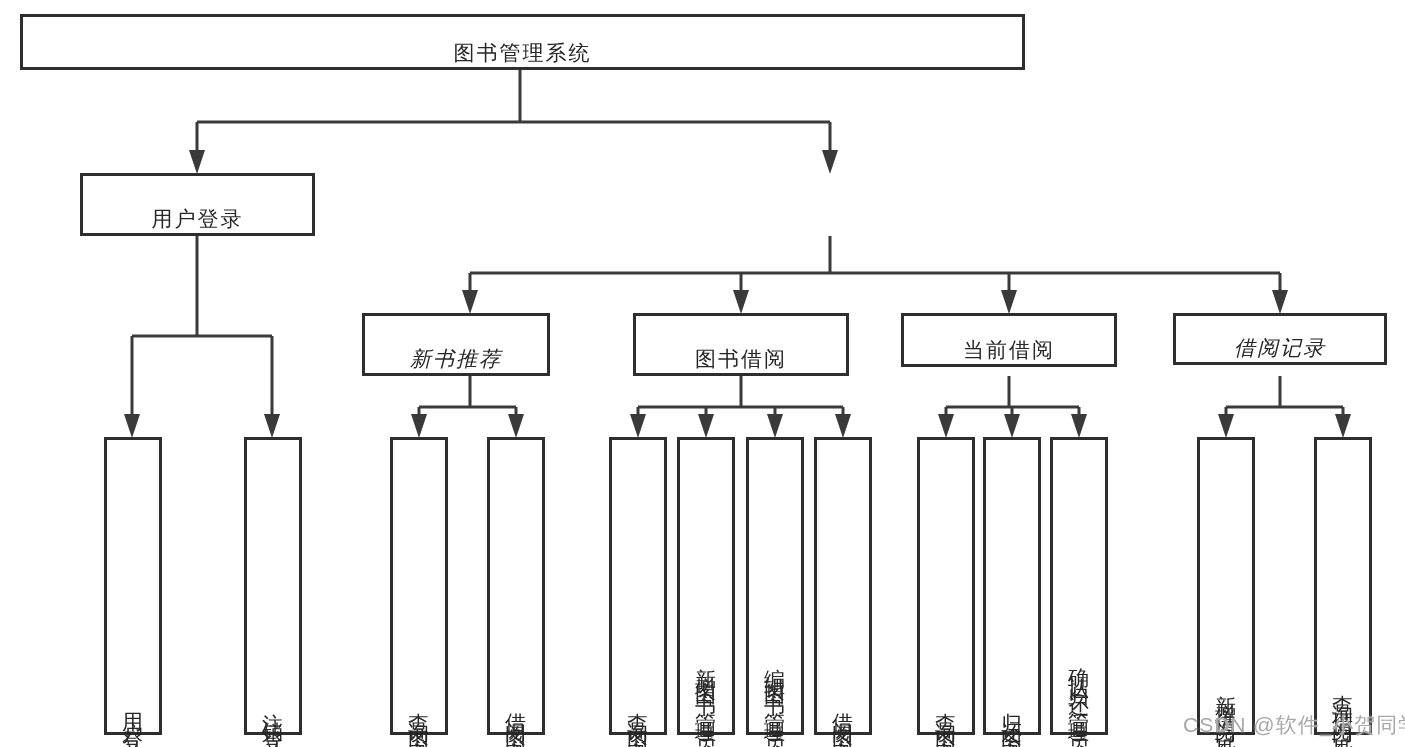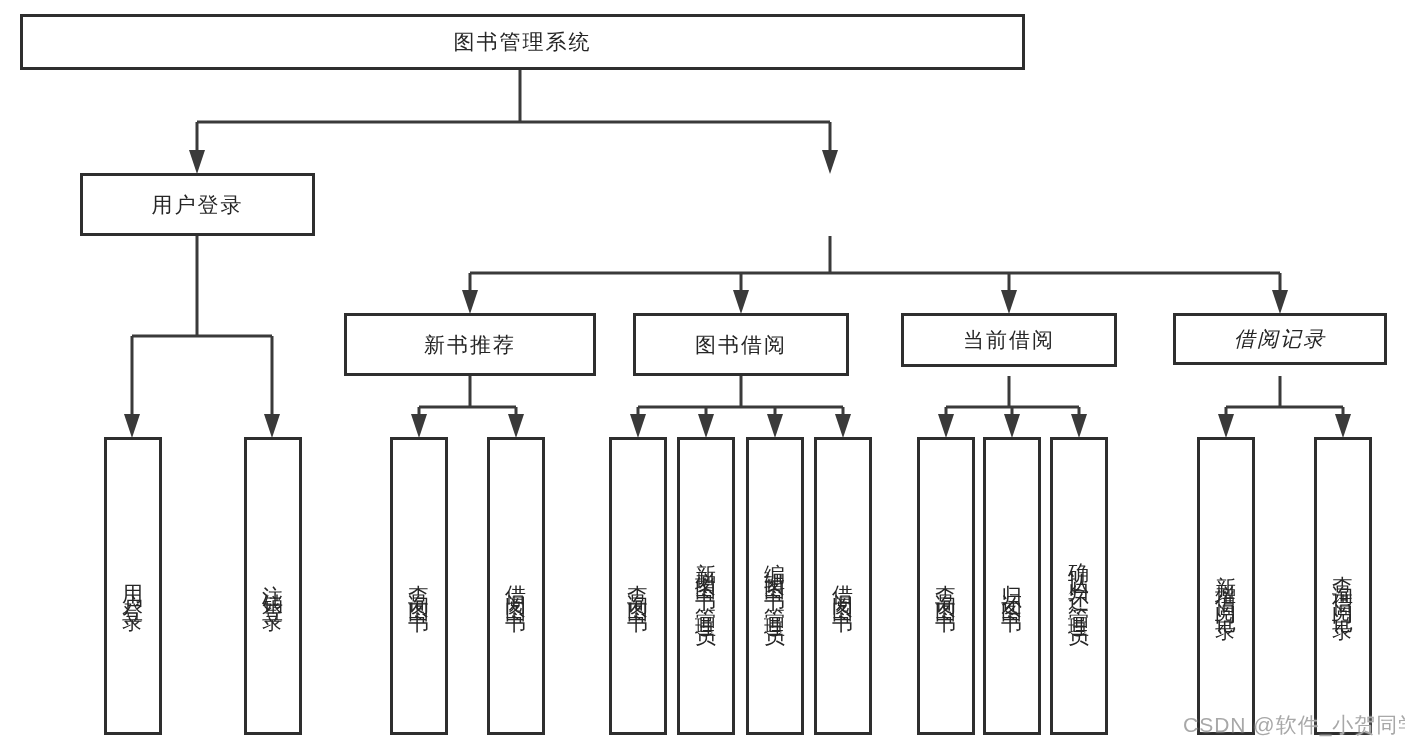--- a/index.html
+++ b/index.html
@@ -21,21 +21,21 @@
     width: 1405px;
     height: 747px;
     pointer-events: none;
   }
   .node {
     position: absolute;
     box-sizing: border-box;
     background: #ffffff;
     border: 3px solid #2e2e2e;
     display: flex;
-    align-items: center;
+    align-items: flex-end;
     justify-content: center;
     color: #262626;
     z-index: 2;
   }
   .node.h span {
     font-size: 21px;
     letter-spacing: 2px;
     white-space: nowrap;
   }
   .node.v span {
@@ -118,21 +118,21 @@
   </svg>
 
   <div class="node h" style="left:20px; top:14px; width:1005px; height:56px;">
     <span>图书管理系统</span>
   </div>
 
   <div class="node h" style="left:80px; top:173px; width:235px; height:63px;">
     <span>用户登录</span>
   </div>
 
-  <div class="node h" style="left:344px; top:313px; width:252px; height:63px;">
+  <div class="node h" style="left:362px; top:313px; width:188px; height:63px;font-style:italic;">
     <span>新书推荐</span>
   </div>
   <div class="node h" style="left:633px; top:313px; width:216px; height:63px;">
     <span>图书借阅</span>
   </div>
   <div class="node h" style="left:901px; top:313px; width:216px; height:54px;">
     <span>当前借阅</span>
   </div>
   <div class="node h" style="left:1173px; top:313px; width:214px; height:52px;font-style:italic;">
     <span>借阅记录</span>

